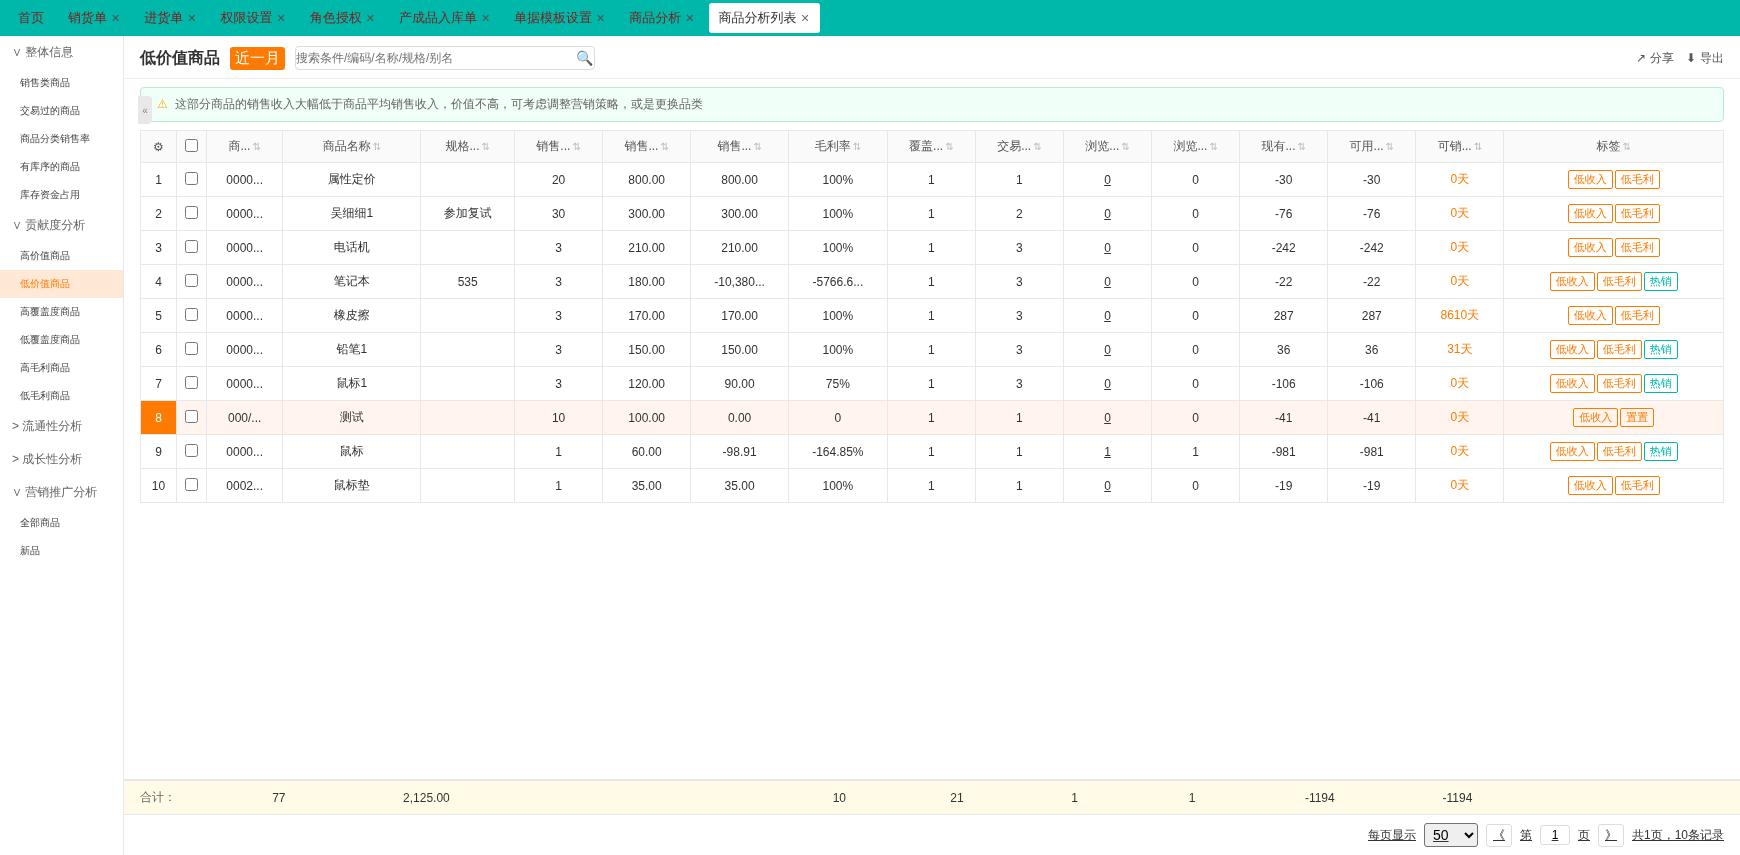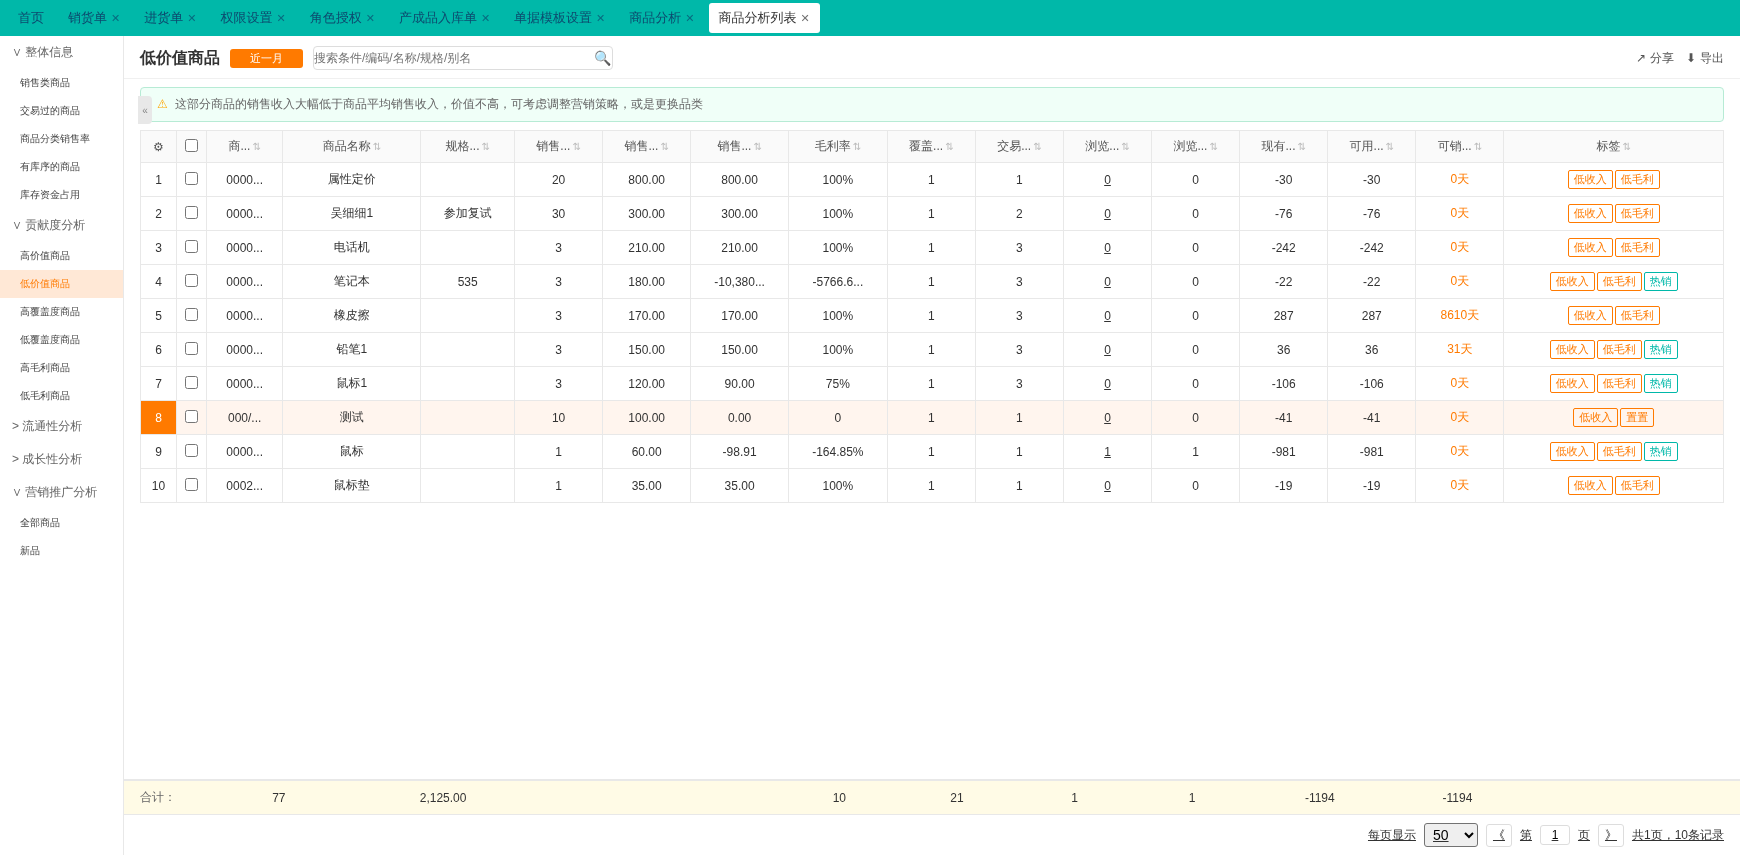--- a/index.html
+++ b/index.html
@@ -8,21 +8,21 @@
     
     .top-nav {
       background: #00b8a9;
       height: 36px;
       display: flex;
       align-items: center;
       padding: 0 8px;
       gap: 4px;
     }
     .nav-item {
-      color: #0c4a6e;
+      color: #7f1d1d;
       padding: 6px 10px;
       cursor: pointer;
       font-size: 13px;
       white-space: nowrap;
       border-radius: 3px;
     }
     .nav-item.active { background: #fff; color: #333; }
     .nav-item .close-x { margin-left: 4px; font-size: 11px; opacity: 0.7; }
 
     
@@ -76,22 +76,22 @@
     }
     .page-title {
       font-size: 16px;
       font-weight: bold;
       color: #333;
     }
     .tag-btn {
       background: #ff7a00;
       color: #fff;
       border-radius: 3px;
-      padding: 2px 20px;
-      font-size: 11px;
+      padding: 2px 5px;
+      font-size: 15px;
       cursor: pointer;
     }
     .search-box {
       display: flex;
       align-items: center;
       border: 1px solid #ddd;
       border-radius: 4px;
       padding: 3px 0;
       gap: 4px;
       flex: 1;
@@ -553,21 +553,21 @@
               <td><span class="tag tag-orange">低收入</span><span class="tag tag-orange">低毛利</span></td>
             </tr>
           </tbody>
       </table>
     </div>
 
     <div class="footer-total">
       <span class="footer-total-label">合计：</span>
       <div style="display:flex; flex:1; gap:0; align-items:center; justify-content:space-around;">
         <span style="min-width:60px; text-align:center;">77</span>
-        <span style="min-width:80px; text-align:right;">2,125.00</span>
+        <span style="min-width:80px; text-align:center;">2,125.00</span>
         <span style="min-width:60px;"></span>
         <span style="min-width:60px;"></span>
         <span style="min-width:40px; text-align:center;">10</span>
         <span style="min-width:40px; text-align:center;">21</span>
         <span style="min-width:40px; text-align:center;">1</span>
         <span style="min-width:40px; text-align:center;">1</span>
         <span style="min-width:60px; text-align:center;">-1194</span>
         <span style="min-width:60px; text-align:center;">-1194</span>
         <span style="min-width:120px;"></span>
       </div>

